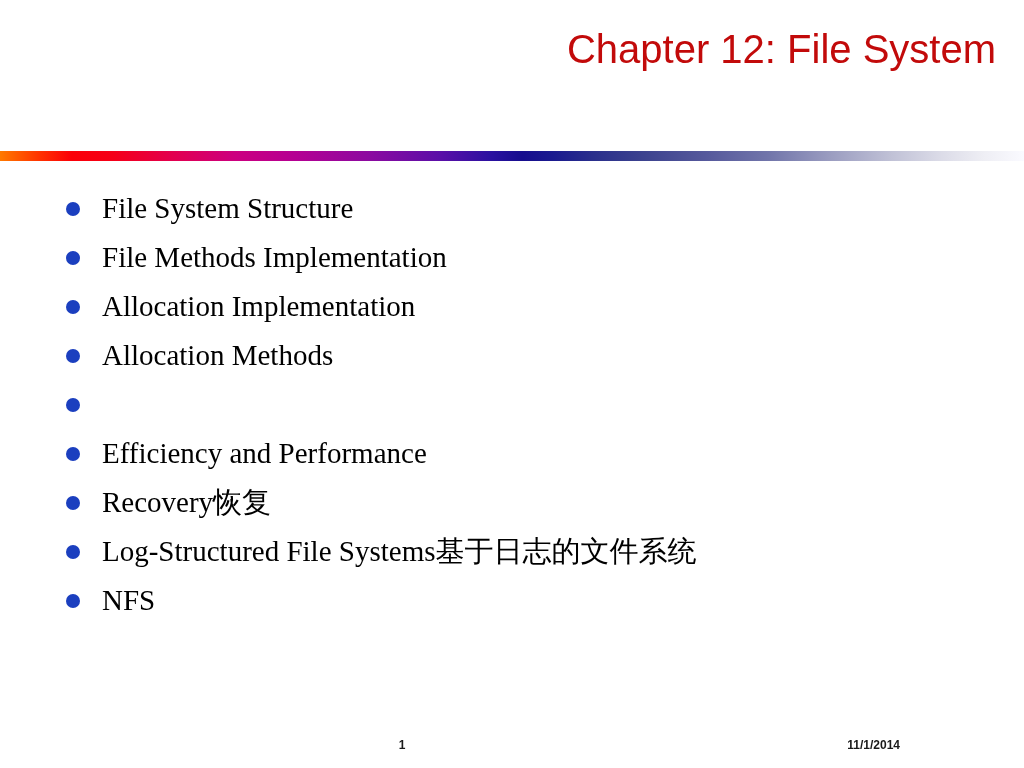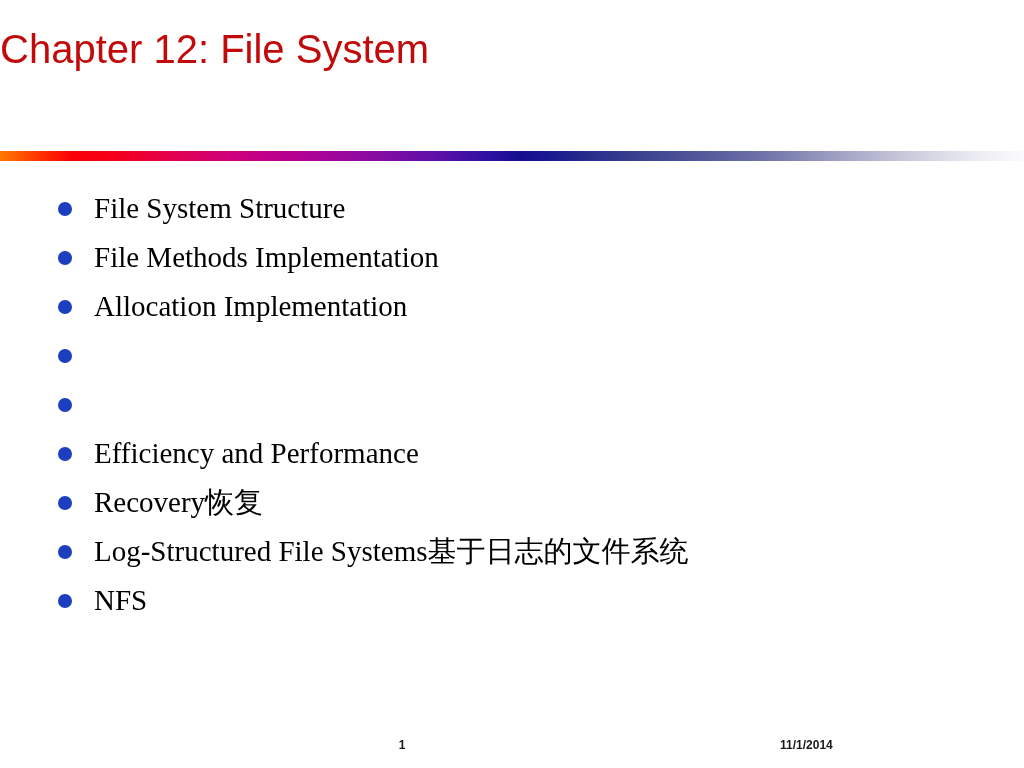--- a/index.html
+++ b/index.html
@@ -21,21 +21,21 @@
     inset: 0;
     background: #ffffff;
   }
 
   
   .title-block {
     position: absolute;
     top: 24px;
     left: 0;
     width: 996px;
-    text-align: left;
+    text-align: right;
   }
   .title-line {
     font-family: "Liberation Sans", "DejaVu Sans", sans-serif;
     font-size: 40px;
     line-height: 50px;
     font-weight: 400;
     color: #c20a0a;
     letter-spacing: 0px;
     white-space: nowrap;
   }
@@ -70,21 +70,21 @@
       #dcdce8 92%,
       #eeeef4 96%,
       #fafaff 100%
     );
   }
 
   
   .bullet-list {
     position: absolute;
     top: 191px;
-    left: 0;
+    left: 8px;
     width: 992px;
   }
   .bullet-row {
     display: flex;
     align-items: flex-start;
     height: 49px;
     padding-left: 58px;
   }
   .bullet-dot {
     width: 14px;
@@ -116,23 +116,23 @@
     color: #1a1a1a;
   }
   .footer-page {
     position: absolute;
     left: 360px;
     width: 84px;
     text-align: center;
   }
   .footer-date {
     position: absolute;
-    left: 780px;
+    left: 740px;
     width: 160px;
-    text-align: left;
+    text-align: right;
   }
 </style>
 </head>
 <body>
 
 <div class="slide">
 
   <div class="title-block">
     <div class="title-line">Chapter 12: File System</div>
   </div>
@@ -151,20 +151,21 @@
       <span class="bullet-text">File Methods Implementation</span>
     </div>
 
     <div class="bullet-row">
       <span class="bullet-dot"></span>
       <span class="bullet-text">Allocation Implementation</span>
     </div>
 
     <div class="bullet-row">
       <span class="bullet-dot"></span>
+      <span class="bullet-text">Allocation Methods</span>
     </div>
 
     <div class="bullet-row">
       <span class="bullet-dot"></span>
     </div>
 
     <div class="bullet-row">
       <span class="bullet-dot"></span>
       <span class="bullet-text">Efficiency and Performance</span>
     </div>

